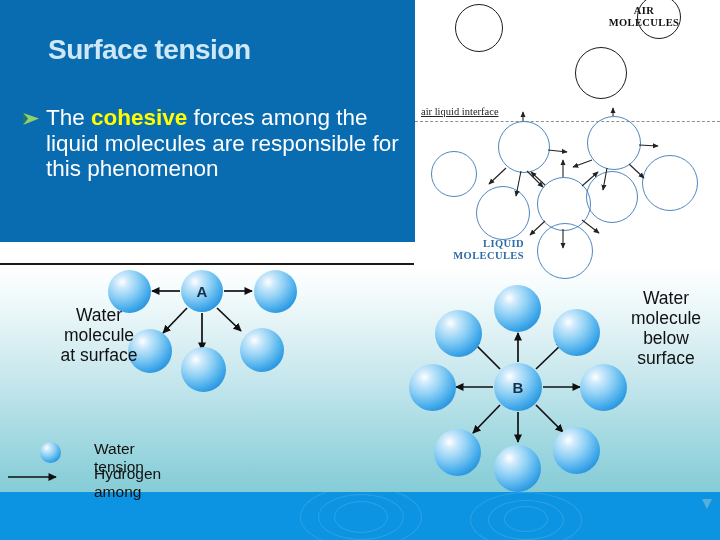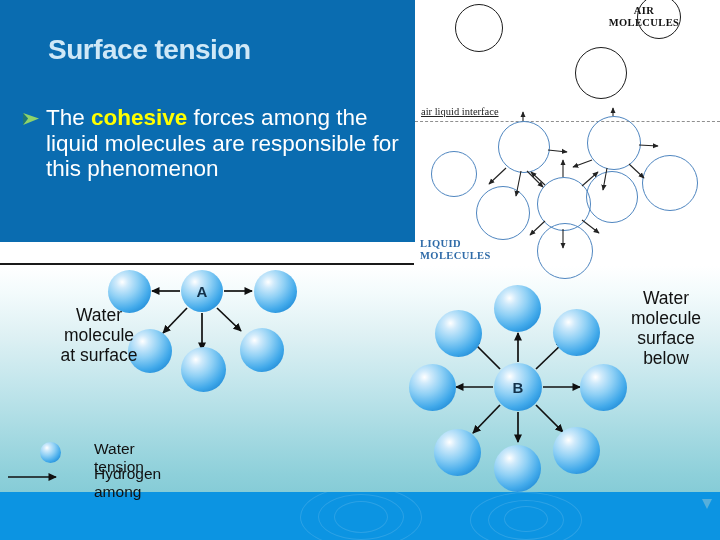--- a/index.html
+++ b/index.html
@@ -22,21 +22,21 @@
   .bullet-text{font-size:22.5px;line-height:25.5px;color:#ffffff;font-family:"Liberation Sans",sans-serif;}
   .bullet-text b{color:#ffff00;margin-top:40px;}
 
   
   .rule{position:absolute;left:0;top:263px;width:414px;height:2px;background:#1a1a1a;}
 
   
   .fig-tr{position:absolute;left:415px;top:0;width:258px;height:266px;background:#ffffff;}
   .air-label{position:absolute;left:174px;top:5px;width:110px;text-align:center;
       font-family:"Liberation Serif",serif;font-size:10.5px;font-weight:bold;color:#111;line-height:12px;letter-spacing:0.4px;}
-  .liquid-label{position:absolute;left:5px;top:238px;width:104px;text-align:left;
+  .liquid-label{position:absolute;left:5px;top:238px;width:104px;text-align:right;
       font-family:"Liberation Serif",serif;font-size:10.5px;font-weight:bold;color:#2f6ba8;line-height:12px;letter-spacing:0.4px;}
   .interface-label{position:absolute;left:6px;top:106px;
       font-family:"Liberation Serif",serif;font-size:10.5px;color:#222;text-decoration:underline;}
   .dashline{position:absolute;left:0px;top:121px;width:305px;height:0;
       border-top:1px dashed #8f8f8f;}
 
   .acircle{position:absolute;border:1.4px solid #1c1c1c;border-radius:50%;background:transparent;}
   .lcircle{position:absolute;border:1.3px solid #4f86c0;border-radius:50%;background:transparent;}
 
   
@@ -199,22 +199,22 @@
   <div class="sphere" style="left:434px;top:429px;width:47px;height:47px;"></div>
   <div class="sphere" style="left:553px;top:427px;width:47px;height:47px;"></div>
   <div class="sphere" style="left:494px;top:445px;width:47px;height:47px;"></div>
   <div class="sphere" style="left:494px;top:363px;width:48px;height:48px;">
     <span class="lbl">B</span>
   </div>
 
   <div class="cap-right">
     <div>Water</div>
     <div>molecule</div>
+    <div>below</div>
     <div>surface</div>
-    <div>below</div>
   </div>
 
   <div class="legend">
     <div class="legend-row">
       <div class="legend-sphere"></div>
       <div class="legend-txt">Water tension</div>
     </div>
     <div class="legend-row">
       <svg width="56" height="20" style="position:absolute;left:-30px;top:2px;">
         <defs>

